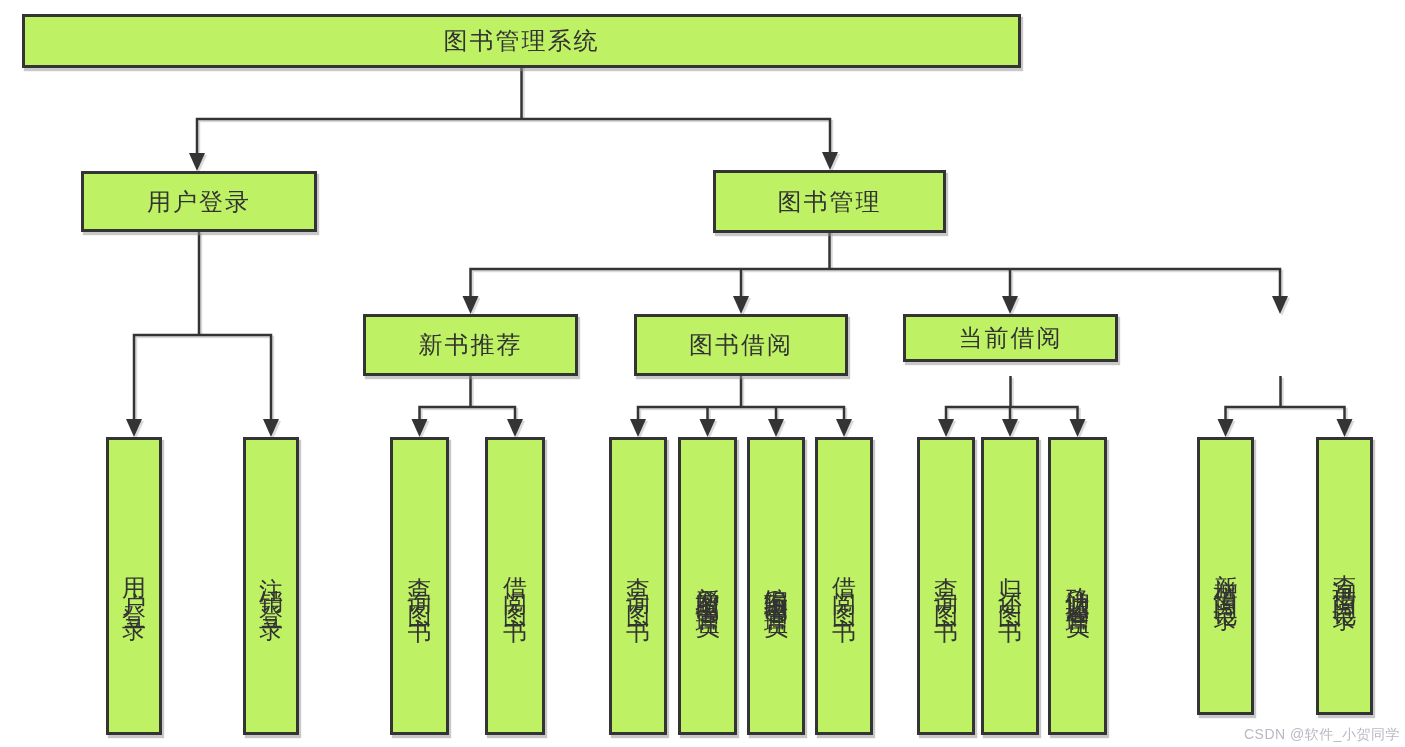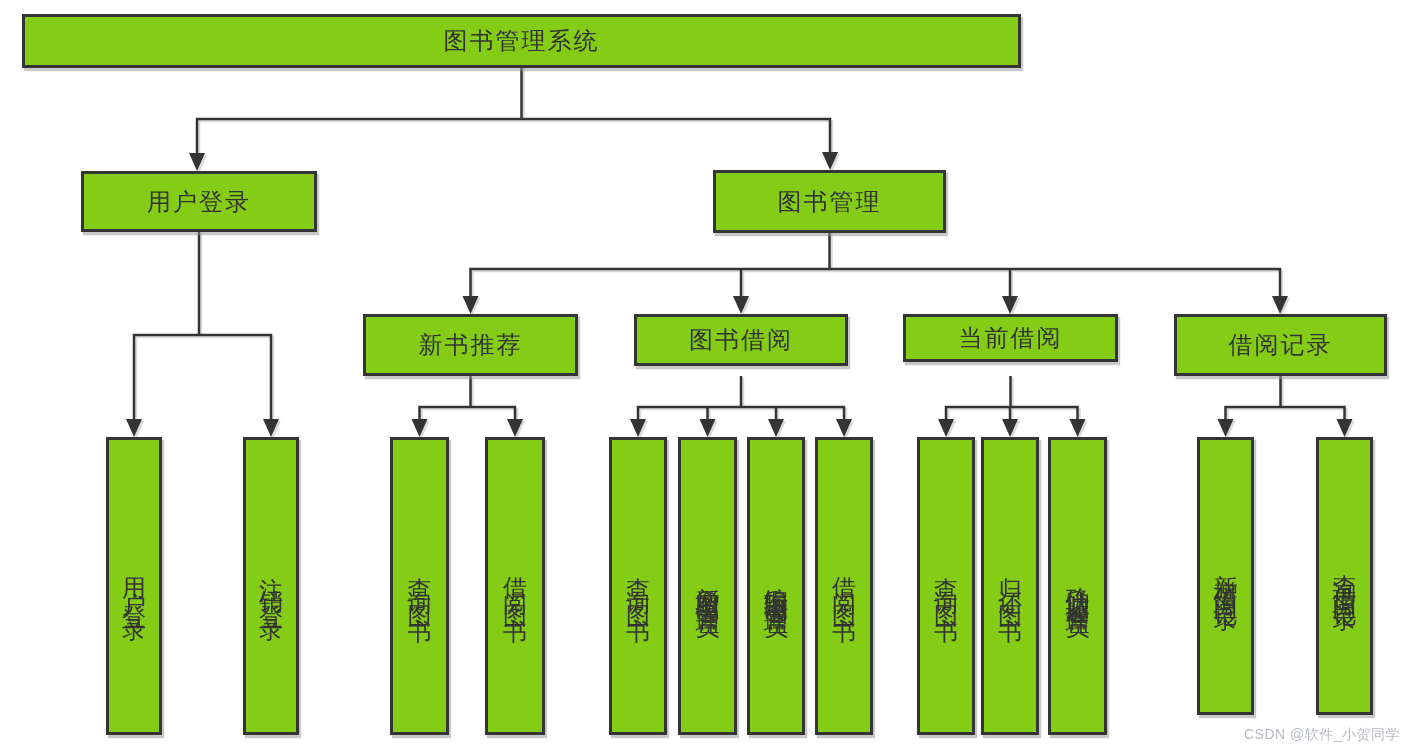--- a/index.html
+++ b/index.html
@@ -15,21 +15,21 @@
   }
   .wires{
     position:absolute;left:0;top:0;z-index:1;
     color:var(--line,#343434);
     filter:drop-shadow(2px 2px 0px rgba(150,150,150,.35));
   }
   .node{
     position:absolute;z-index:2;
     box-sizing:border-box;
     border:3px solid var(--line,#343434);
-    background:#84cc16;
+    background:#bef264;
     display:flex;align-items:center;justify-content:center;
     color:var(--text,#333333);
     font-size:24px;
     box-shadow:2px 3px 1px rgba(145,145,145,.5);
   }
   .node.h span{letter-spacing:2px;white-space:nowrap;}
   .node.v span{
     writing-mode:vertical-rl;
     text-orientation:mixed;
     white-space:nowrap;
@@ -92,28 +92,25 @@
   <div class="node h" style="left:81px;top:171px;width:236px;height:61px">
     <span>用户登录</span>
   </div>
   <div class="node h" style="left:363px;top:314px;width:215px;height:62px">
     <span>新书推荐</span>
   </div>
 
   <div class="node h" style="left:713px;top:170px;width:233px;height:63px">
     <span>图书管理</span>
   </div>
-  <div class="node h" style="left:634px;top:314px;width:214px;height:52px">
+  <div class="node h" style="left:634px;top:314px;width:214px;height:62px">
     <span>图书借阅</span>
   </div>
   <div class="node h" style="left:903px;top:314px;width:215px;height:48px">
     <span>当前借阅</span>
-  </div>
-  <div class="node h" style="left:1174px;top:314px;width:213px;height:62px">
-    <span>借阅记录</span>
   </div>
 
   <div class="node v ls4" style="left:106px;top:437px;width:56px;height:298px">
     <span>用户登录</span>
   </div>
   <div class="node v ls4" style="left:243px;top:437px;width:56px;height:298px">
     <span>注销登录</span>
   </div>
 
   <div class="node v ls4" style="left:390px;top:437px;width:59px;height:298px">

